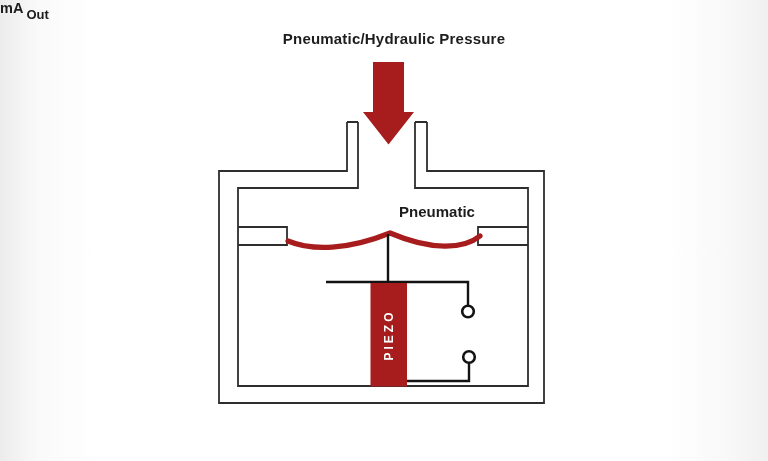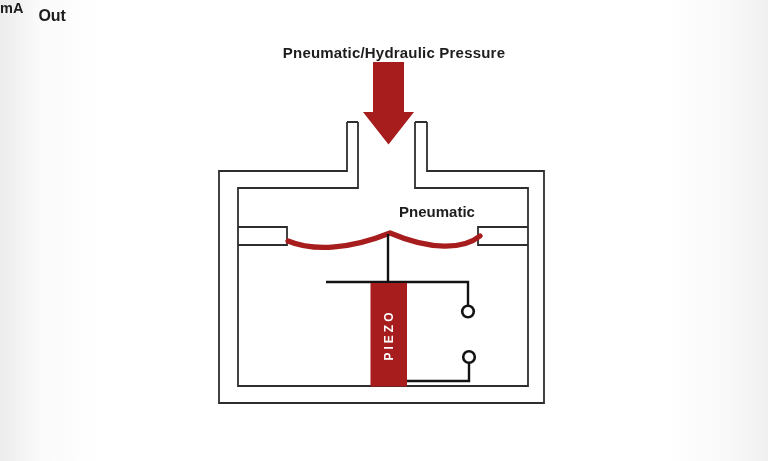--- a/index.html
+++ b/index.html
@@ -9,30 +9,30 @@
     overflow:hidden;
     font-family:"Liberation Sans", sans-serif;
     background:linear-gradient(90deg,#ececec 0%,#fafafa 5%,#ffffff 13%,#ffffff 87%,#f8f8f8 95%,#f0f0f0 100%);
   }
   #diagram-svg{position:absolute;left:0;top:0;}
   .housing{fill:none;stroke:#2e2e2e;stroke-width:1.8;}
   .wave{fill:none;stroke-width:5.2;stroke-linecap:round;}
   .wire{fill:none;stroke:#131313;stroke-width:2.4;}
   .terminal{fill:#ffffff;stroke:#131313;stroke-width:2.6;}
   .lbl{position:absolute;color:#1d1d1d;font-weight:bold;white-space:nowrap;}
-  .title{left:394px;top:44px;transform:translateX(-50%);font-size:15px;letter-spacing:.2px;}
+  .title{left:394px;top:30px;transform:translateX(-50%);font-size:15px;letter-spacing:.2px;}
   .diaphragm-lbl{left:437px;top:203px;transform:translateX(-50%);font-size:15px;}
   .piezo-lbl{
     left:389px;top:335px;
     transform:translate(-50%,-50%) rotate(-90deg);
     font-size:12px;color:#ffffff;letter-spacing:3px;
   }
-  .out-lbl{left:444px;top:326px;display:flex;align-items:flex-start;gap:12px;}
+  .out-lbl{left:444px;top:326px;display:flex;align-items:flex-start;}
   .out-main{font-size:14.5px;font-weight:bold;color:#1d1d1d;}
-  .out-sub{font-size:16px;font-weight:bold;color:#1d1d1d;margin-left:3px;margin-top:7px;}
+  .out-sub{font-size:13px;font-weight:bold;color:#1d1d1d;margin-left:3px;margin-top:7px;}
 </style>
 </head>
 <body>
 
 <div id="canvas">
 
   <svg id="diagram-svg" width="768" height="461" viewBox="0 0 768 461">
 
     <g class="housing">
 

